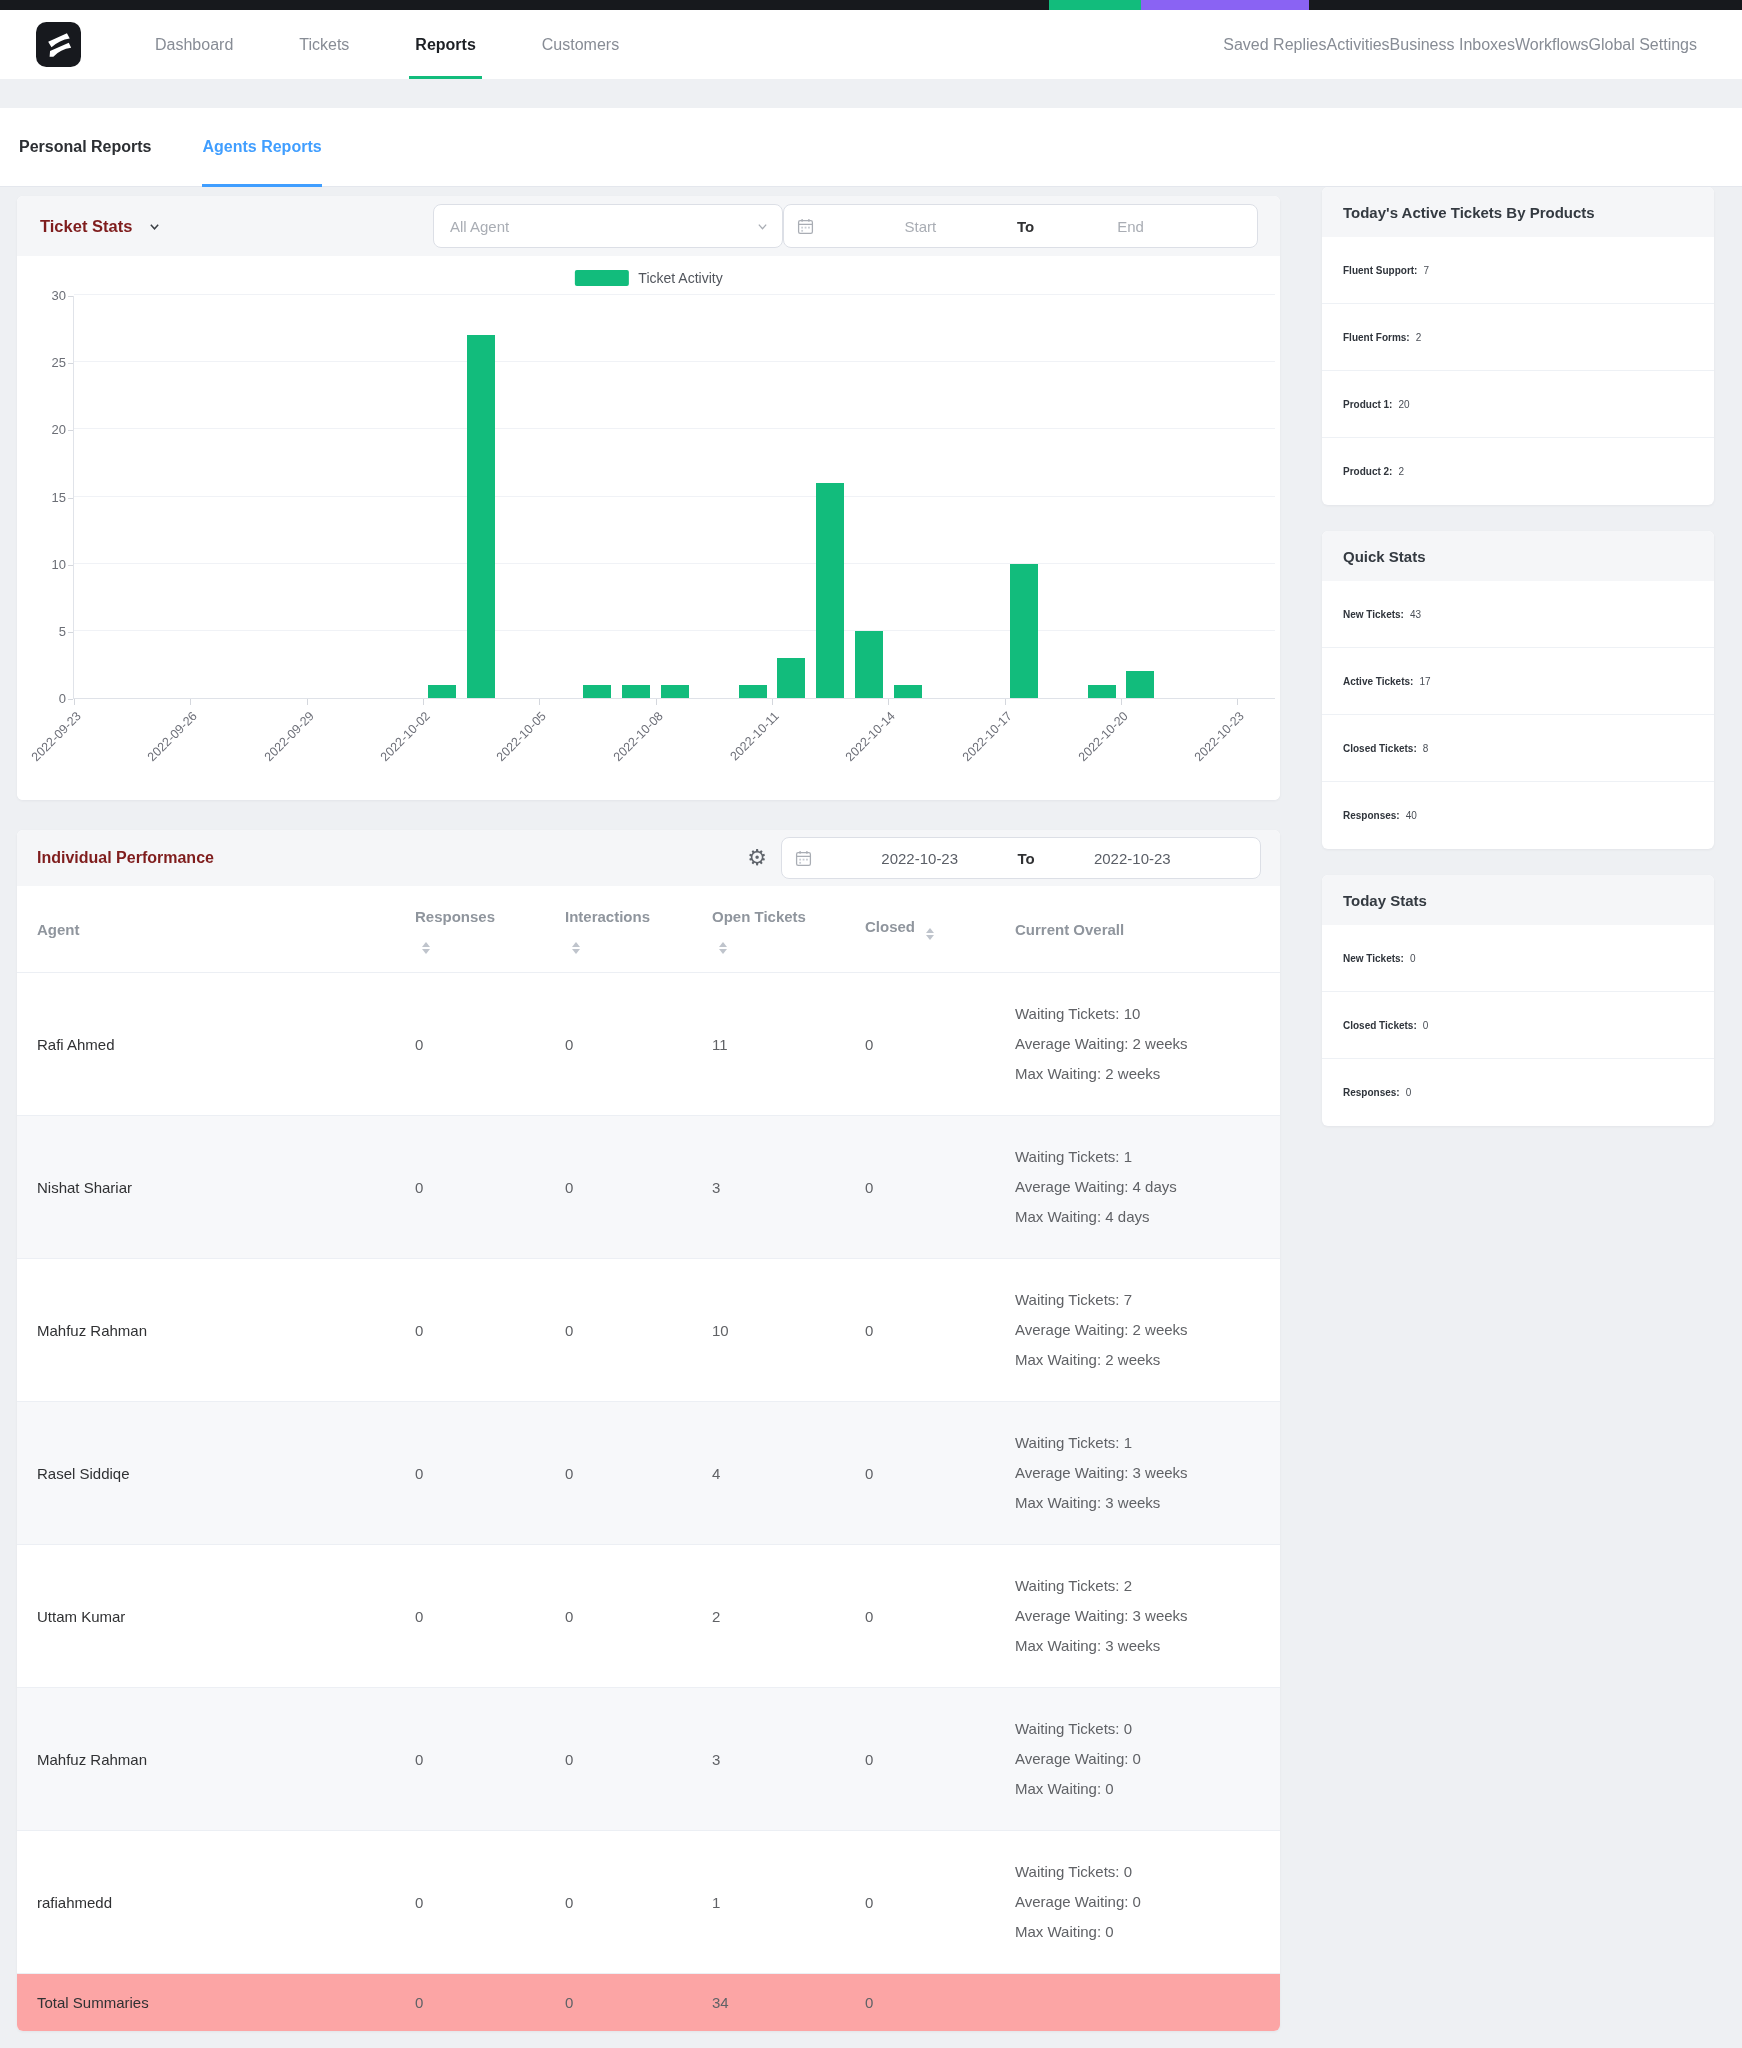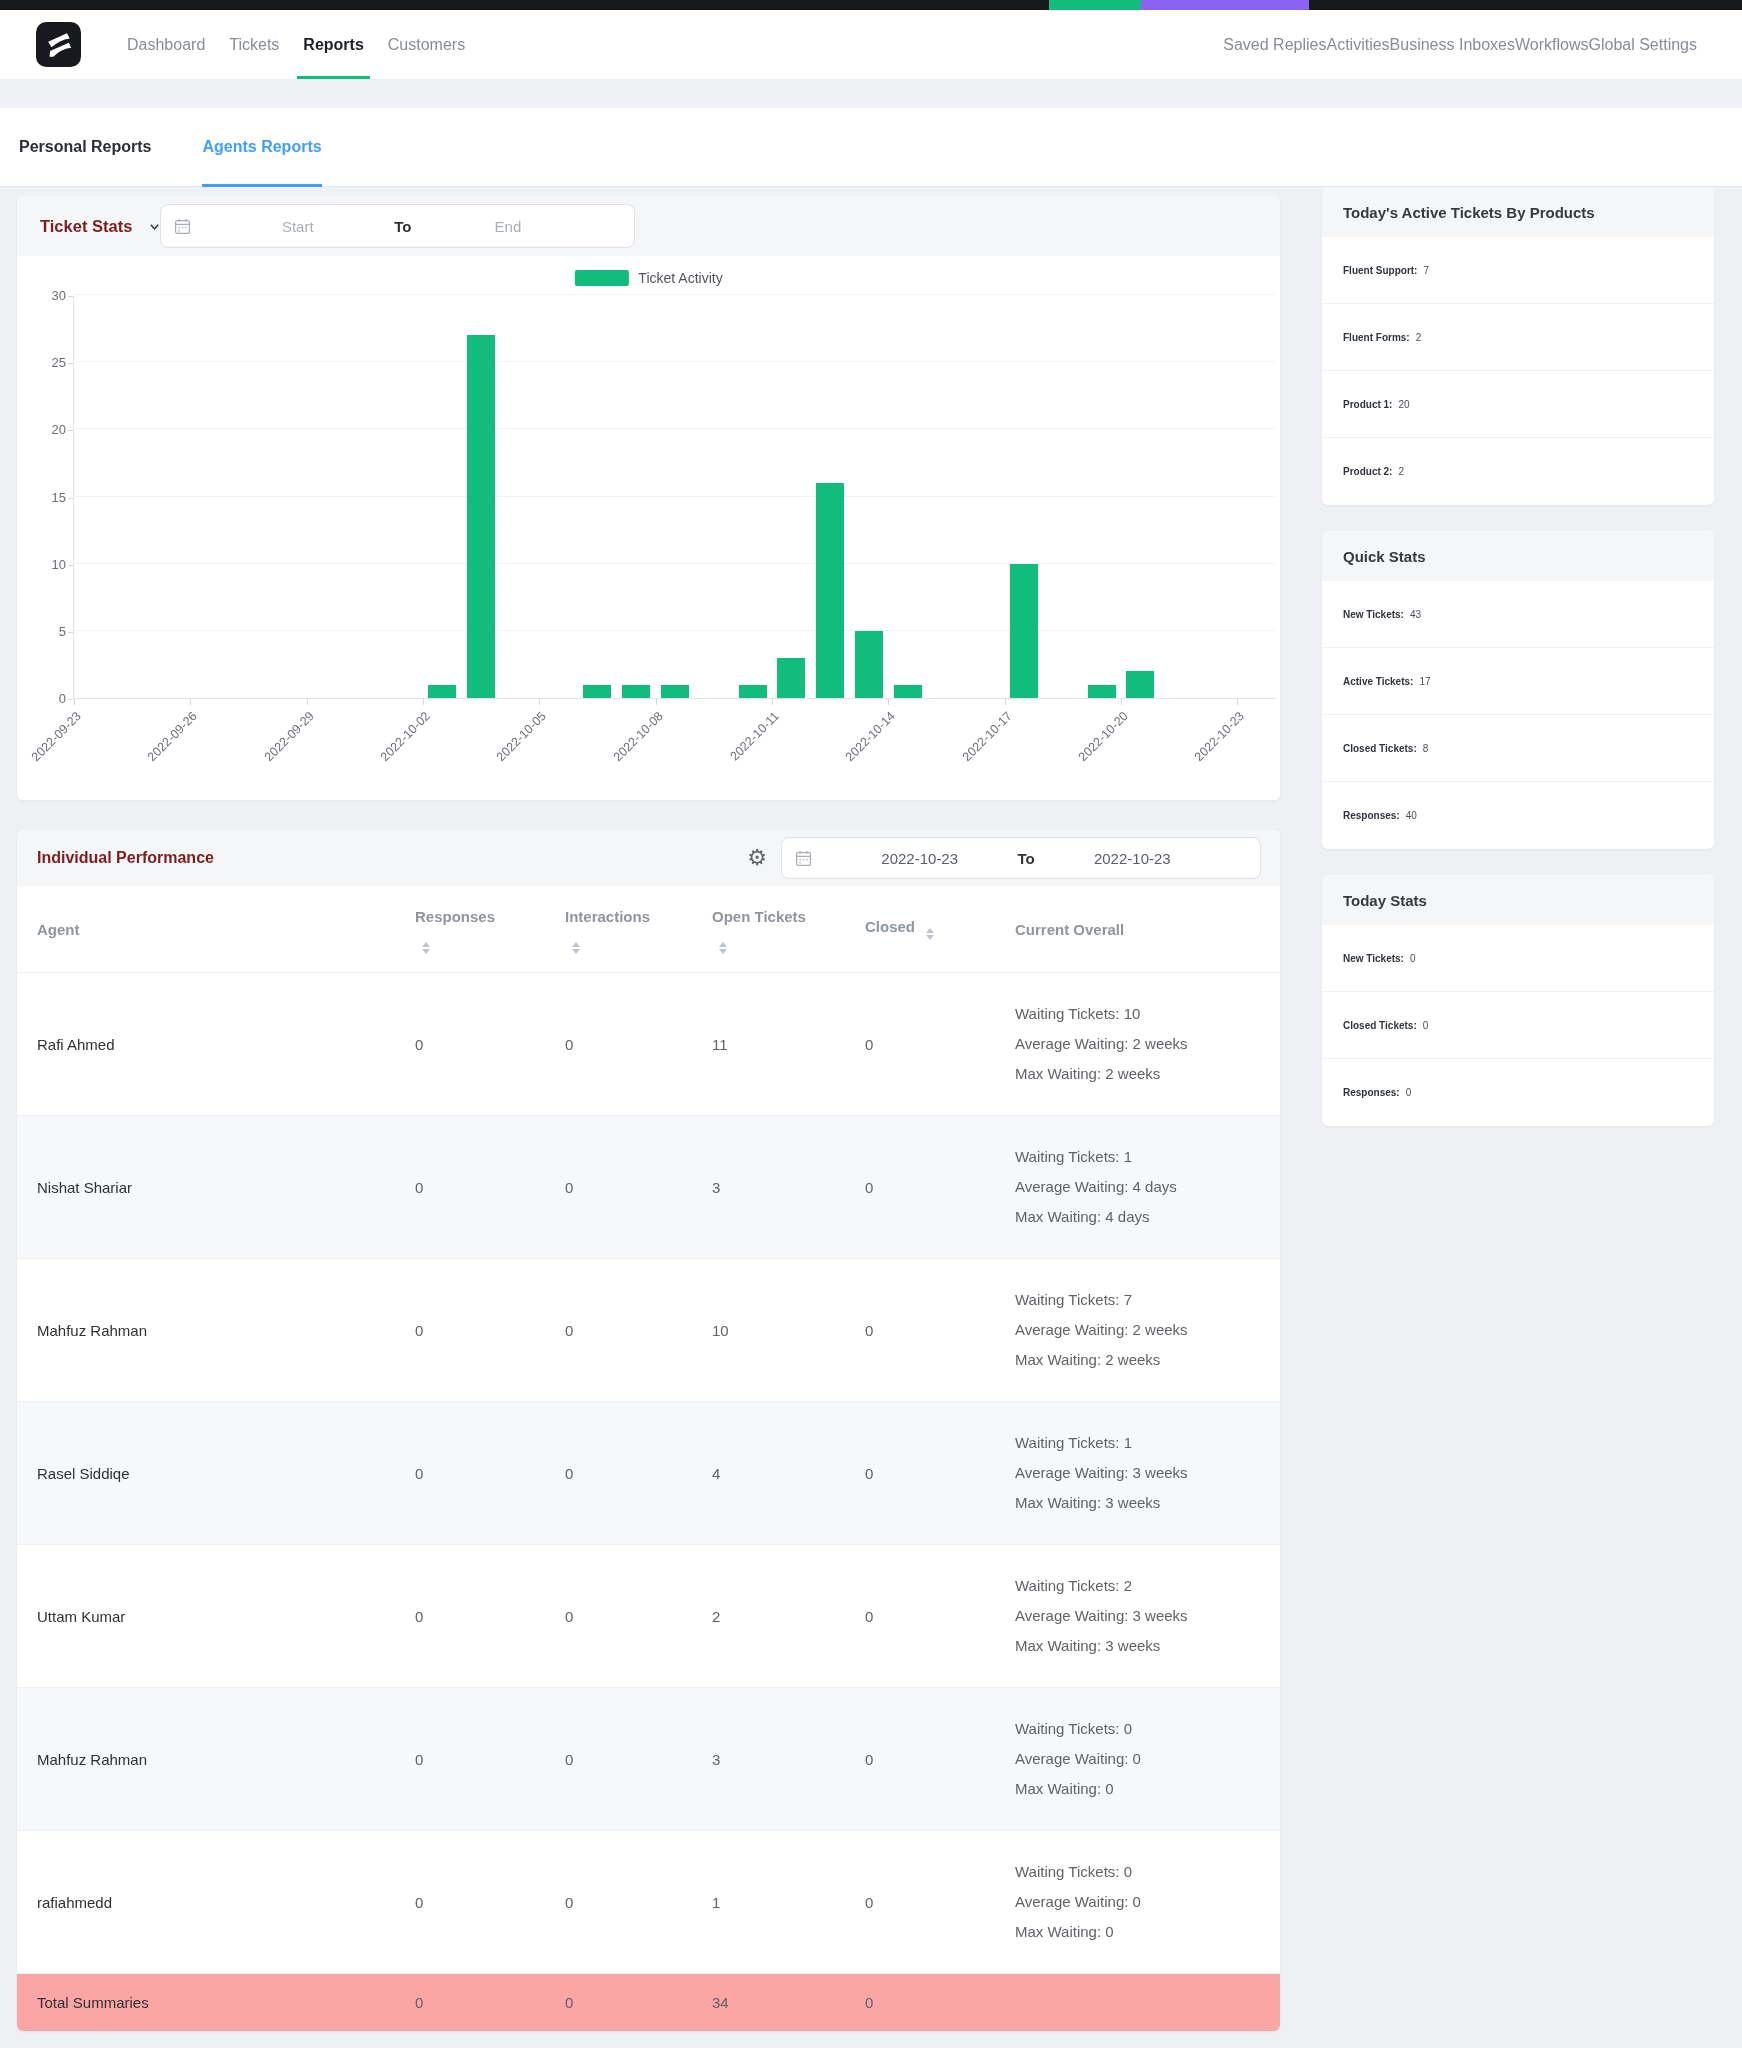--- a/index.html
+++ b/index.html
@@ -8,21 +8,21 @@
 
   
   .topstrip { height:10px; background:#17191d; position:relative; }
   .topstrip .seg { position:absolute; top:0; height:10px; }
   .seg-green { left:1049px; width:92px; }
   .seg-purple { left:1141px; width:168px; }
 
   
   .nav { height:69px; background:#ffffff; display:flex; align-items:center; }
   .logo { margin-left:36px; width:45px; height:45px; flex:0 0 auto; }
-  .nav-left { display:flex; gap:24px; margin-left:46px; height:69px; }
+  .nav-left { display:flex; gap:66px; margin-left:74px; height:69px; }
   .nav-right { display:flex; margin-left:auto; margin-right:45px; height:64px; }
   .nav-item { font-size:16px; color:#878c95; display:flex; align-items:center; position:relative; cursor:pointer; white-space:nowrap; }
   .nav-item.active { color:#1d2025; font-weight:bold; }
   .nav-item.active::after { content:""; position:absolute; left:-6px; right:-6px; bottom:0; height:3px; background:var(--green); }
 
   
   .tabsbar { margin-top:29px; background:#ffffff; height:79px; border-bottom:1px solid #e4e7ed; display:flex; align-items:stretch; padding-left:19px; gap:51px; }
   .tab { font-size:16px; font-weight:bold; color:#2c2f33; display:flex; align-items:center; position:relative; cursor:pointer; }
   .tab.active { color:#409eff; }
   .tab.active::after { content:""; position:absolute; left:0; right:0; bottom:-1px; height:3px; background:#409eff; }
@@ -135,20 +135,26 @@
 <div class="content">
 
   <div class="main-col">
 
     <div class="card card1">
       <div class="card1-header">
         <div class="panel-title">
           <span>Ticket Stats</span>
           <svg class="chev" viewBox="0 0 12 12">
               <polyline points="2,4 6,8.5 10,4" fill="none" stroke="#3a3e44" stroke-width="1.6"></polyline>
+            </svg>
+        </div>
+        <div class="select-box">
+          <span class="ph">All Agent</span>
+          <svg class="chev" viewBox="0 0 12 12">
+              <polyline points="2,4 6,8.5 10,4" fill="none" stroke="#a9adb4" stroke-width="1.4"></polyline>
             </svg>
         </div>
         <div class="datebox">
           <svg class="cal" width="17" height="17" viewBox="0 0 16 16">
               <rect x="1.5" y="2.5" width="13" height="12" rx="1.5" fill="none" stroke="#a9adb4" stroke-width="1.2"></rect>
               <line x1="1.5" y1="6" x2="14.5" y2="6" stroke="#a9adb4" stroke-width="1.2"></line>
               <line x1="4.8" y1="1" x2="4.8" y2="3.6" stroke="#a9adb4" stroke-width="1.2"></line>
               <line x1="11.2" y1="1" x2="11.2" y2="3.6" stroke="#a9adb4" stroke-width="1.2"></line>
               <rect x="4" y="8.2" width="1.7" height="1.7" fill="#c9cdd3"></rect>
               <rect x="7.2" y="8.2" width="1.7" height="1.7" fill="#c9cdd3"></rect>

